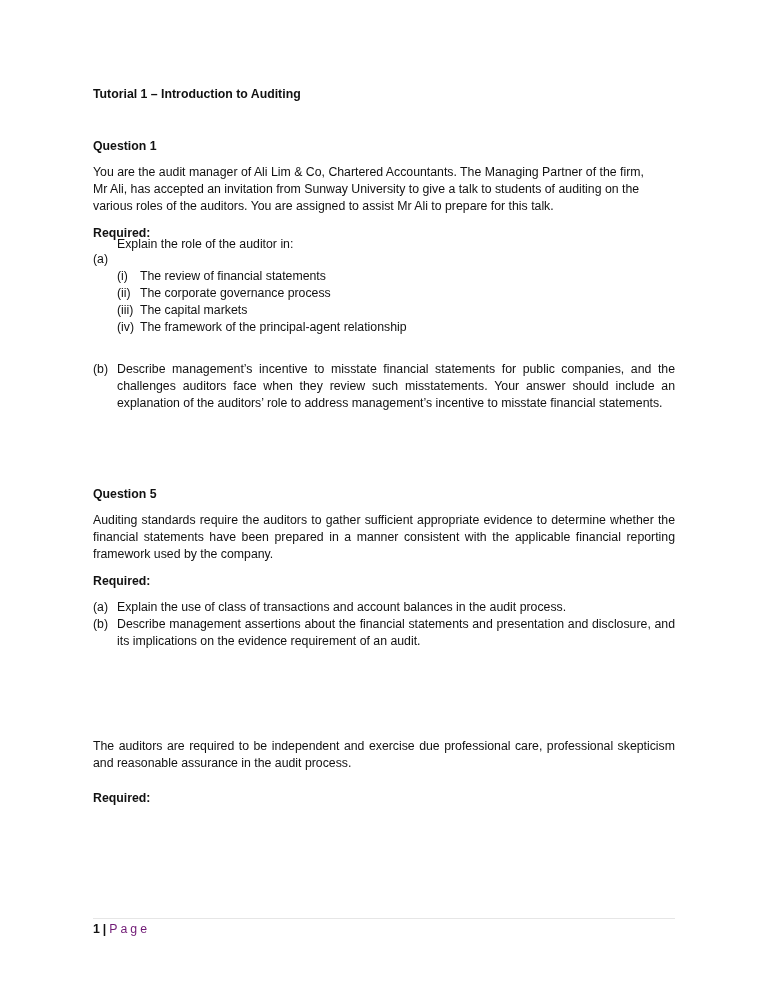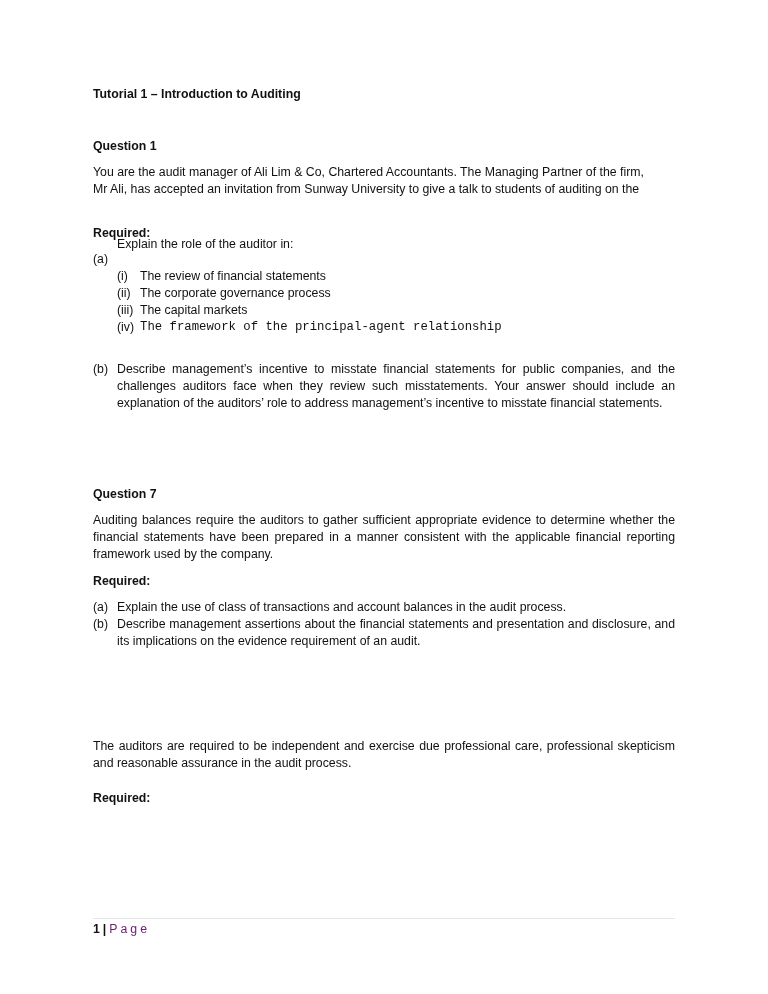--- a/index.html
+++ b/index.html
@@ -22,39 +22,40 @@
 </head>
 <body>
 
 <div class="page">
 
   <p class="t b" style="top:86px;">Tutorial 1 – Introduction to Auditing</p>
 
   <p class="t b" style="top:138px;">Question 1</p>
   <p class="t" style="top:164px;">You are the audit manager of Ali Lim &amp; Co, Chartered Accountants. The Managing Partner of the firm,</p>
   <p class="t" style="top:181px;">Mr Ali, has accepted an invitation from Sunway University to give a talk to students of auditing on the</p>
+  <p class="t" style="top:198px;">various roles of the auditors. You are assigned to assist Mr Ali to prepare for this talk.</p>
   <p class="t b" style="top:225px;">Required:</p>
 
   <span class="lbl" style="top:251px;">(a)</span>
   <span class="sub-lbl" style="top:236px;">Explain the role of the auditor in:</span>
 
   <span class="sub-lbl" style="top:268px;">(i)</span>
   <span class="sub-text" style="top:268px;">The review of financial statements</span>
   <span class="sub-lbl" style="top:285px;">(ii)</span>
   <span class="sub-text" style="top:285px;">The corporate governance process</span>
   <span class="sub-lbl" style="top:302px;">(iii)</span>
   <span class="sub-text" style="top:302px;">The capital markets</span>
   <span class="sub-lbl" style="top:319px;">(iv)</span>
-  <span class="sub-text" style="top:319px;font-family:Liberation Mono, monospace;">The framework of the principal-agent relationship</span>
+  <span class="sub-text" style="top:319px;">The framework of the principal-agent relationship</span>
 
   <span class="lbl" style="top:361px;">(b)</span>
   <p class="body-block" style="top:361px;">Describe management’s incentive to misstate financial statements for public companies, and the challenges auditors face when they review such misstatements. Your answer should include an explanation of the auditors’ role to address management’s incentive to misstate financial statements.</p>
 
-  <p class="t b" style="top:486px;">Question 7</p>
-  <p class="t just" style="top:512px;">Auditing balances require the auditors to gather sufficient appropriate evidence to determine whether the financial statements have been prepared in a manner consistent with the applicable financial reporting framework used by the company.</p>
+  <p class="t b" style="top:486px;">Question 5</p>
+  <p class="t just" style="top:512px;">Auditing standards require the auditors to gather sufficient appropriate evidence to determine whether the financial statements have been prepared in a manner consistent with the applicable financial reporting framework used by the company.</p>
   <p class="t b" style="top:573px;">Required:</p>
 
   <span class="lbl" style="top:599px;">(a)</span>
   <p class="body-block" style="top:599px;">Explain the use of class of transactions and account balances in the audit process.</p>
   <span class="lbl" style="top:616px;">(b)</span>
   <p class="body-block" style="top:616px;">Describe management assertions about the financial statements and presentation and disclosure, and its implications on the evidence requirement of an audit.</p>
 
   <p class="t just" style="top:738px;">The auditors are required to be independent and exercise due professional care, professional skepticism and reasonable assurance in the audit process.</p>
   <p class="t b" style="top:790px;">Required:</p>
 

